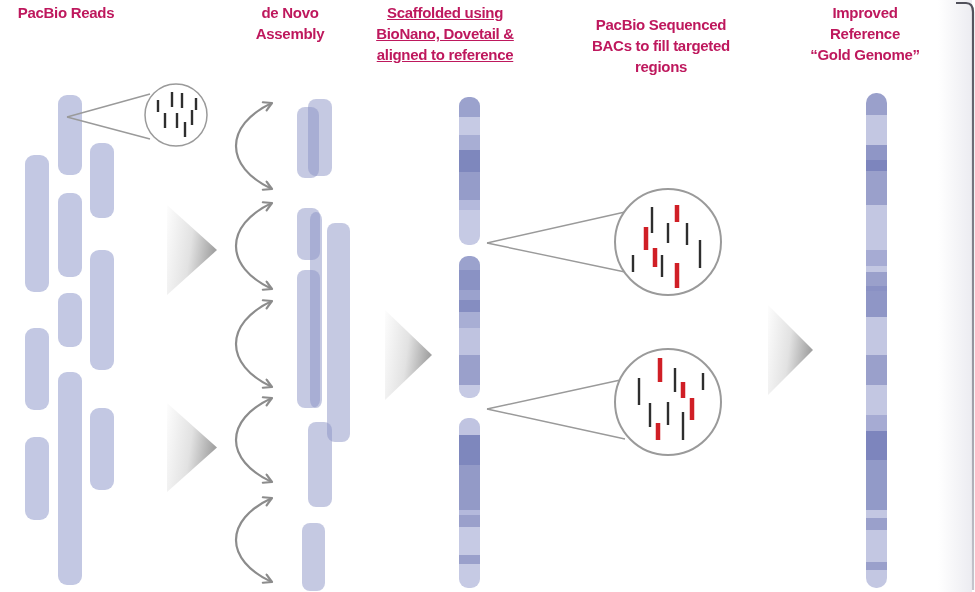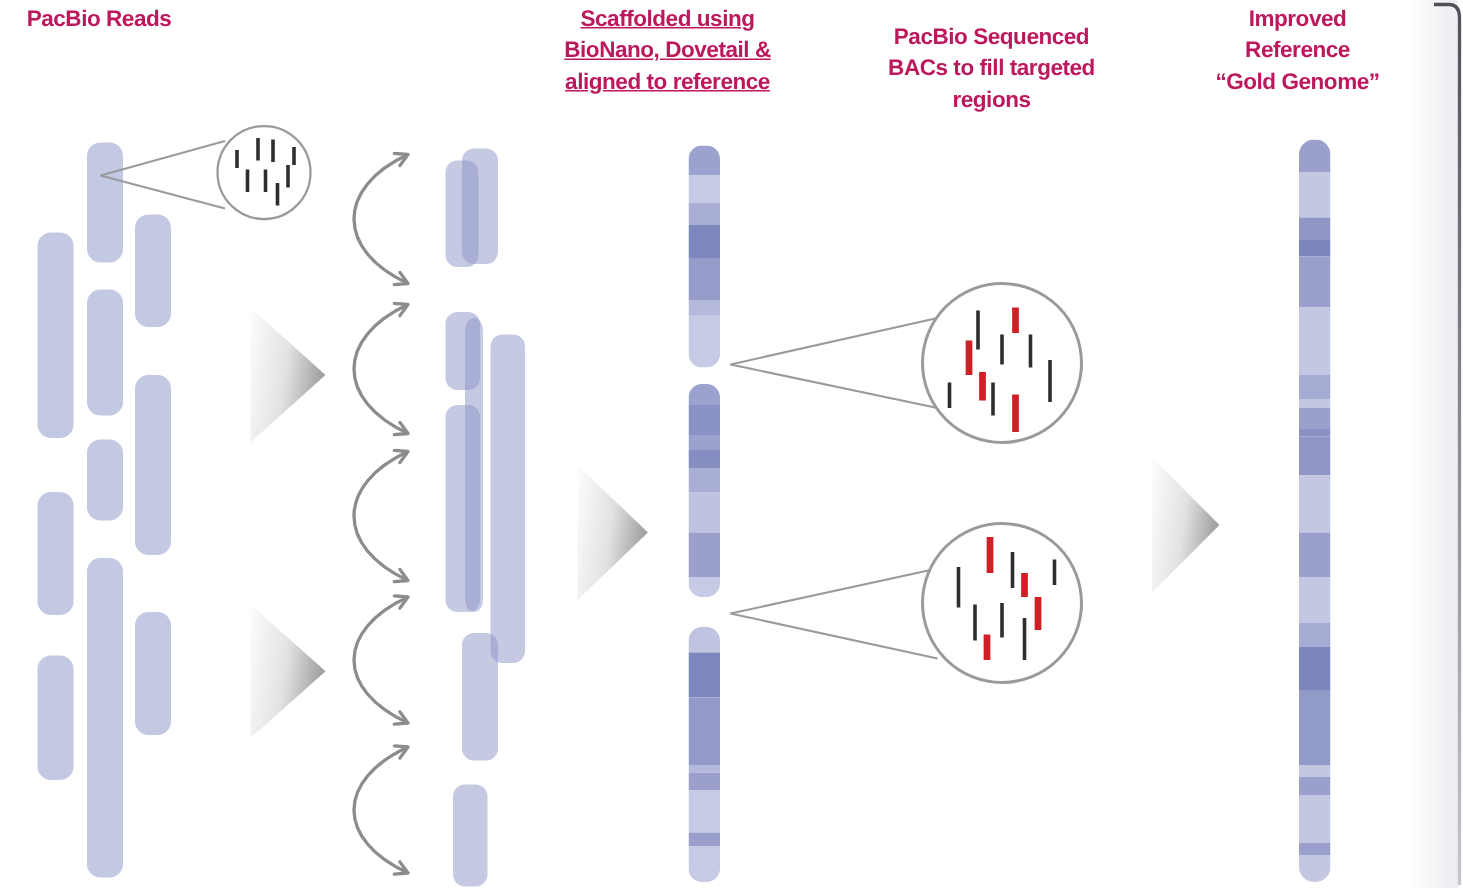--- a/index.html
+++ b/index.html
@@ -12,20 +12,22 @@
     font-weight:bold;font-size:15px;line-height:21px;color:#be185d;
     text-align:center;white-space:pre-line;letter-spacing:-0.3px;
   }
   svg.diagram{position:absolute;left:0;top:0;}
 </style>
 </head>
 <body>
 
 <div class="canvas">
   <div class="hdr" id="h1" style="left: 66px;">PacBio Reads</div>
+  <div class="hdr" id="h2" style="left: 290px;">de Novo
+Assembly</div>
   <div class="hdr" id="h3" style="left: 445px; text-decoration: underline;">Scaffolded using
 BioNano, Dovetail &amp;
 aligned to reference</div>
   <div class="hdr" id="h4" style="left: 661px; margin-top: 12px;">PacBio Sequenced
 BACs to fill targeted
 regions</div>
   <div class="hdr" id="h5" style="left: 865px;">Improved Reference
 “Gold Genome”</div>
   <svg class="diagram" width="975" height="592" viewBox="0 0 975 592">
       <defs>

